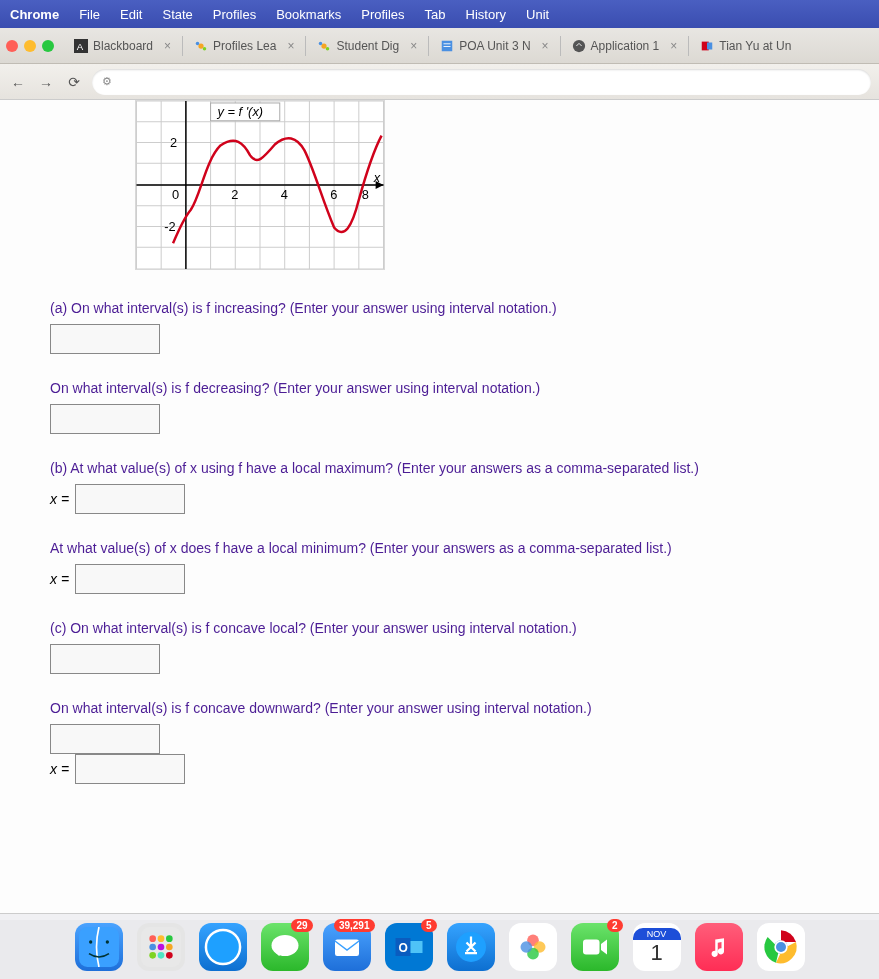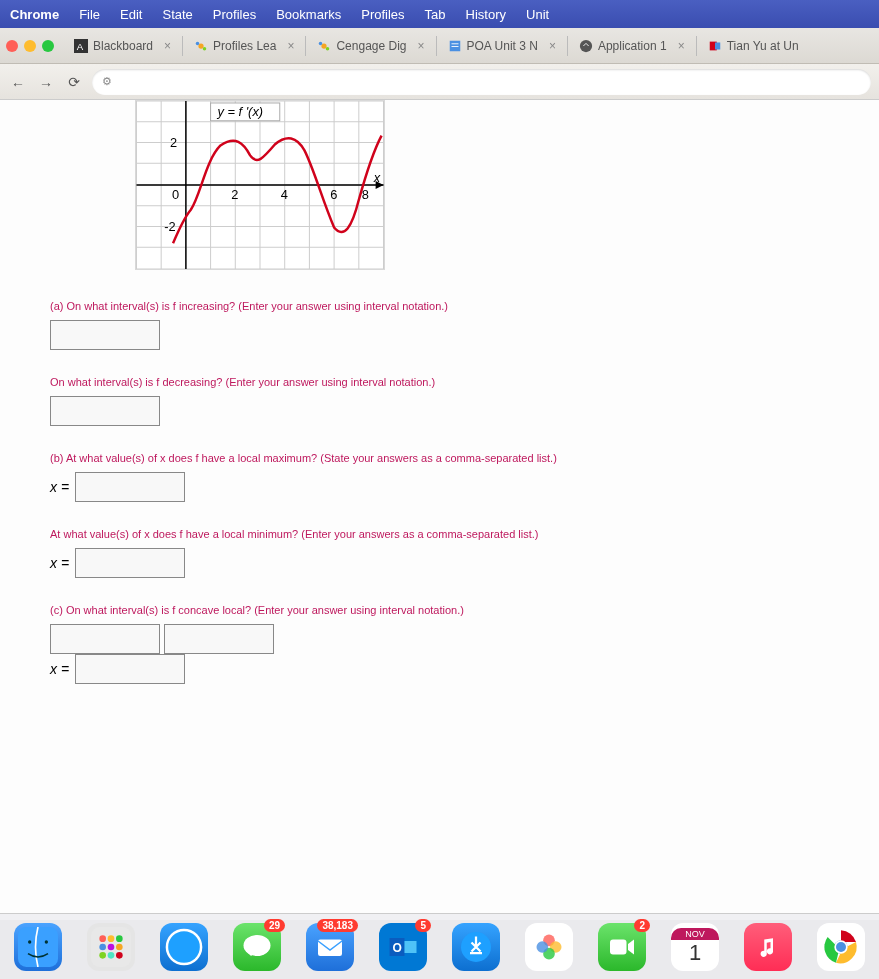--- a/index.html
+++ b/index.html
@@ -22,39 +22,39 @@
 
 .toolbar { background: linear-gradient(#f2f0ec, #e6e3de); height: 36px; display: flex; align-items: center; padding: 0 8px; gap: 8px; border-bottom: 1px solid #ccc; color: #555; font-size: 14px; }
 .toolbar .nav-icon { width: 20px; text-align: center; }
 .urlbar { flex: 1; background: #fff; border-radius: 16px; height: 26px; display: flex; align-items: center; padding: 0 10px; font-size: 13px; color: #555; box-shadow: inset 0 1px 2px rgba(0,0,0,0.15); }
 .urlbar .site-icon { margin-right: 8px; font-size: 11px; opacity: 0.7; }
 
 .content { background: #fdfdfd; padding: 0 50px 20px 50px; min-height: 820px; position: relative; }
 
 .graph { width: 250px; height: 170px; margin-left: 85px; border: 1px solid #d8d8d8; background: #fff; }
 
-.question { margin: 26px 0 8px 0; font-size: 11px; color: #be185d; }
+.question { margin: 26px 0 8px 0; font-size: 14px; color: #4c1d95; }
 .answer-box { width: 110px; height: 30px; border: 1px solid #888; background: #f8f8f8; display: inline-block; }
 .inline-row { display: flex; align-items: center; gap: 6px; font-size: 14px; font-style: italic; }
 .inline-row .var { font-style: italic; }
 
-.dock { position: absolute; bottom: 0; left: 0; right: 0; height: 66px; background: rgba(230,230,235,0.55); display: flex; align-items: center; justify-content: space-between; padding: 0 14px; gap: 14px; border-top: 1px solid #ccc; }
+.dock { position: absolute; bottom: 0; left: 0; right: 0; height: 66px; background: rgba(230,230,235,0.55); display: flex; align-items: center; justify-content: center; padding: 0 14px; gap: 14px; border-top: 1px solid #ccc; }
 .dock-item { width: 48px; height: 48px; border-radius: 12px; position: relative; display: flex; align-items: center; justify-content: center; font-size: 22px; color: #fff; }
 .badge { position: absolute; top: -4px; right: -4px; background: #ff3b30; color: #fff; font-size: 10px; border-radius: 10px; padding: 1px 5px; font-weight: bold; }
 .finder { background: linear-gradient(#4aa3ff, #1e6fd9); }
 .launchpad { background: #e5e5e5; }
 .safari { background: linear-gradient(#35a3ff, #0d6fd0); }
 .messages { background: linear-gradient(#6be36b, #2bb82b); }
 .mail { background: linear-gradient(#4aa3ff, #1e6fd9); }
 .outlook { background: #0078d4; }
 .appstore { background: linear-gradient(#35a3ff, #0d6fd0); }
 .photos { background: #fff; }
 .facetime { background: linear-gradient(#6be36b, #2bb82b); }
 .calendar { background: #fff; color: #333; flex-direction: column; font-size: 10px; }
-.calendar .month { background: #be185d; color:#fff; width:100%; text-align:center; border-radius: 10px 10px 0 0; font-size: 9px; padding: 1px 0; }
+.calendar .month { background: #1d4ed8; color:#fff; width:100%; text-align:center; border-radius: 10px 10px 0 0; font-size: 9px; padding: 1px 0; }
 .calendar .day { font-size: 22px; color:#333; }
 .music { background: linear-gradient(#ff5e7a, #ff2d55); }
 .chrome-app { background: #fff; }
 </style>
 </head>
 <body>
 
 <div class="menubar">
   <span>Chrome</span>
   <span>File</span>
@@ -92,21 +92,21 @@
     <span>Profiles Lea</span>
     <span class="close">×</span>
   </div>
   <div class="sep"></div>
   <div class="tab">
     <svg class="favicon" viewBox="0 0 16 16">
         <circle cx="8" cy="8" r="3" fill="#f5a623"></circle>
         <circle cx="4" cy="5" r="2" fill="#4a90e2"></circle>
         <circle cx="12" cy="11" r="2" fill="#7ed321"></circle>
       </svg>
-    <span>Cengage Dig</span>
+    <span>Student Dig</span>
     <span class="close">×</span>
   </div>
   <div class="sep"></div>
   <div class="tab">
     <svg class="favicon" viewBox="0 0 16 16">
         <rect x="2" y="2" width="12" height="12" fill="#4a90e2"></rect>
         <rect x="4" y="5" width="8" height="1" fill="#fff"></rect>
         <rect x="4" y="8" width="8" height="1" fill="#fff"></rect>
       </svg>
     <span>POA Unit 3 N</span>
@@ -185,35 +185,36 @@
     <text x="228" y="99" font-size="13">8</text>
     <text x="240" y="82" font-size="13" font-style="italic">x</text>
   </svg>
 
   <div class="question">(a) On what interval(s) is f increasing? (Enter your answer using interval notation.)</div>
   <input class="answer-box" type="text" style="">
 
   <div class="question">On what interval(s) is f decreasing? (Enter your answer using interval notation.)</div>
   <input class="answer-box" type="text" style="">
 
-  <div class="question">(b) At what value(s) of x does f have a local maximum? (State your answers as a comma-separated list.)</div>
+  <div class="question">(b) At what value(s) of x using f have a local maximum? (Enter your answers as a comma-separated list.)</div>
   <div class="inline-row">
     <span class="var">x =</span>
     <input class="answer-box" type="text" style="">
   </div>
 
   <div class="question">At what value(s) of x does f have a local minimum? (Enter your answers as a comma-separated list.)</div>
   <div class="inline-row">
     <span class="var">x =</span>
     <input class="answer-box" type="text" style="">
   </div>
 
   <div class="question">(c) On what interval(s) is f concave local? (Enter your answer using interval notation.)</div>
   <input class="answer-box" type="text" style="">
 
+  <div class="question">On what interval(s) is f concave downward? (Enter your answer using interval notation.)</div>
   <input class="answer-box" type="text" style="">
 
   <div class="inline-row">
     <span class="var">x =</span>
     <input class="answer-box" type="text" style="">
   </div>
 
 </div>
 
 <div class="dock">
@@ -253,21 +254,21 @@
         <ellipse cx="24" cy="22" rx="18" ry="14" fill="#fff"></ellipse>
         <path d="M14 34 L18 30" stroke="#fff" stroke-width="6"></path>
       </svg>
     <span class="badge">29</span>
   </div>
   <div class="dock-item mail">
     <svg viewBox="0 0 48 48" width="36" height="36">
         <rect x="8" y="14" width="32" height="22" rx="3" fill="#fff"></rect>
         <path d="M8 16 L24 28 L40 16" stroke="#3aa0ff" stroke-width="2" fill="none"></path>
       </svg>
-    <span class="badge">38,183</span>
+    <span class="badge">39,291</span>
   </div>
   <div class="dock-item outlook">
     <svg viewBox="0 0 48 48" width="36" height="36">
         <rect x="6" y="12" width="20" height="24" fill="#0a5cbf"></rect>
         <text x="10" y="30" fill="#fff" font-size="16" font-weight="bold">O</text>
         <rect x="26" y="16" width="16" height="16" fill="#4fc3f7"></rect>
       </svg>
     <span class="badge">5</span>
   </div>
   <div class="dock-item appstore">

